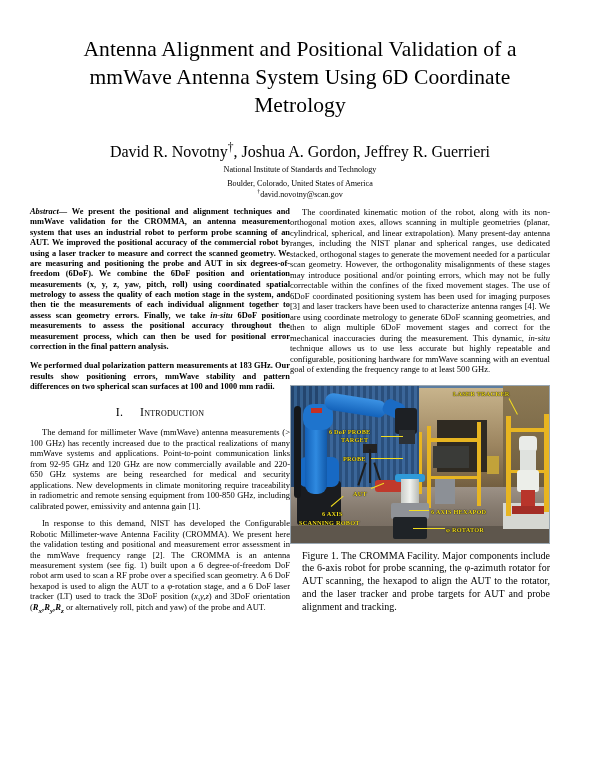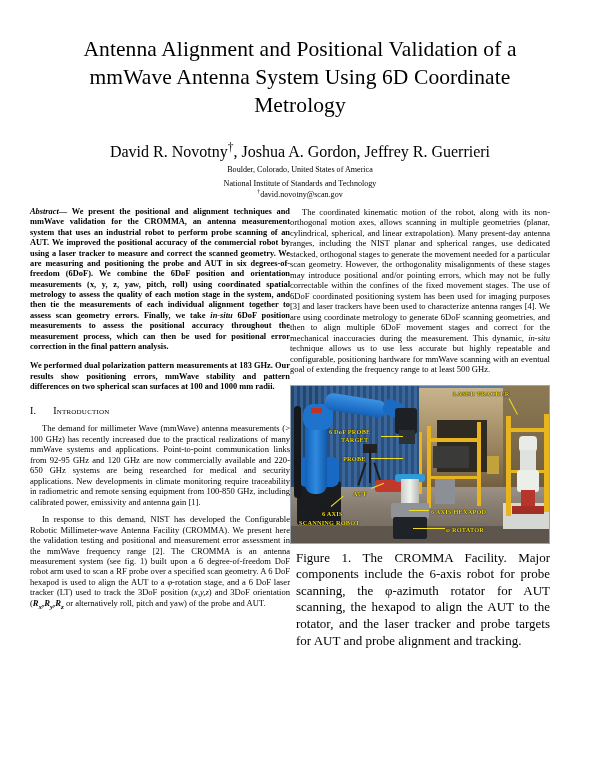--- a/index.html
+++ b/index.html
@@ -84,21 +84,22 @@
   }
   p.abstract.second {
   }
   .abs-head {
     font-style: italic;
     font-weight: bold;
   }
   .ital { font-style: italic; }
   .bolditalic { font-style: italic; font-weight: bold; }
   .section-head {
-    font-size: 10px;
+    text-align: center;
+    font-size: 12px;
     font-variant: small-caps;
     margin: 13px 0 7px 0;
     letter-spacing: 0.2px;
   }
   .section-num {
     margin-right: 17px;
   }
   .footnote-rule {
     width: 96px;
     height: 1px;
@@ -396,40 +397,40 @@
     line-height: 1.15;
     text-shadow: 0 0 1px #000, 0 0 1px #000;
     white-space: nowrap;
   }
   .lead {
     position: absolute;
     background: #f2dd1e;
     height: 1px;
   }
   .fig-caption {
-    font-size: 13px;
+    font-size: 10px;
     line-height: 1.28;
     text-align: justify;
-    margin: 6px 0 0 6px;
+    margin: 6px 0 0 12px;
   }
 </style>
 </head>
 <body>
 
 <div class="page">
 
   <div class="title-block">
     <h1 class="paper-title">Antenna Alignment and Positional Validation of a mmWave Antenna System Using 6D Coordinate Metrology</h1>
 
     <div class="authors">
       <span>David R. Novotny</span><span class="sup">†</span><span>, Joshua A. Gordon, Jeffrey R. Guerrieri</span>
     </div>
 
+    <div class="affil">National Institute of Standards and Technology</div>
     <div class="affil">Boulder, Colorado, United States of America</div>
-    <div class="affil">National Institute of Standards and Technology</div>
     <div class="email"><span class="sup">†</span><span>david.novotny@scan.gov</span></div>
   </div>
 
   <div class="columns">
 
     <div class="col">
 
       <p class="abstract"><span class="abs-head">Abstract—</span><span> We present the positional and alignment techniques and mmWave validation for the CROMMA, an antenna measurement system that uses an industrial robot to perform probe scanning of an AUT. We improved the positional accuracy of the commercial robot by using a laser tracker to measure and correct the scanned geometry. We are measuring and positioning the probe and AUT in six degrees-of-freedom (6DoF). We combine the 6DoF position and orientation measurements (x, y, z, yaw, pitch, roll) using coordinated spatial metrology to assess the quality of each motion stage in the system, and then tie the measurements of each individual alignment together to assess scan geometry errors. Finally, we take </span><span class="bolditalic">in-situ</span><span> 6DoF position measurements to assess the positional accuracy throughout the measurement process, which can then be used for positional error correction in the final pattern analysis.</span></p>
 
       <p class="abstract second">We performed dual polarization pattern measurements at 183 GHz. Our results show positioning errors, mmWave stability and pattern differences on two spherical scan surfaces at 100 and 1000 mm radii.</p>

